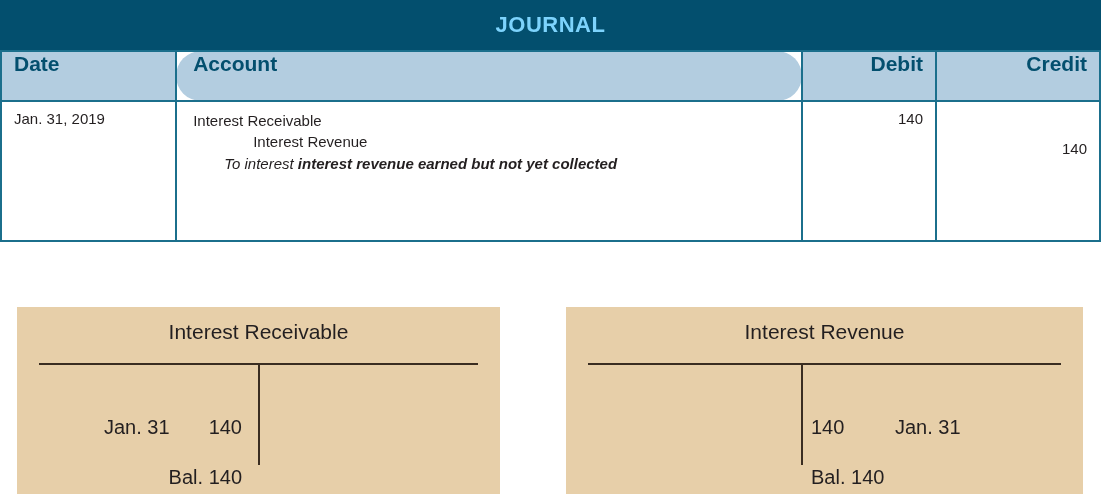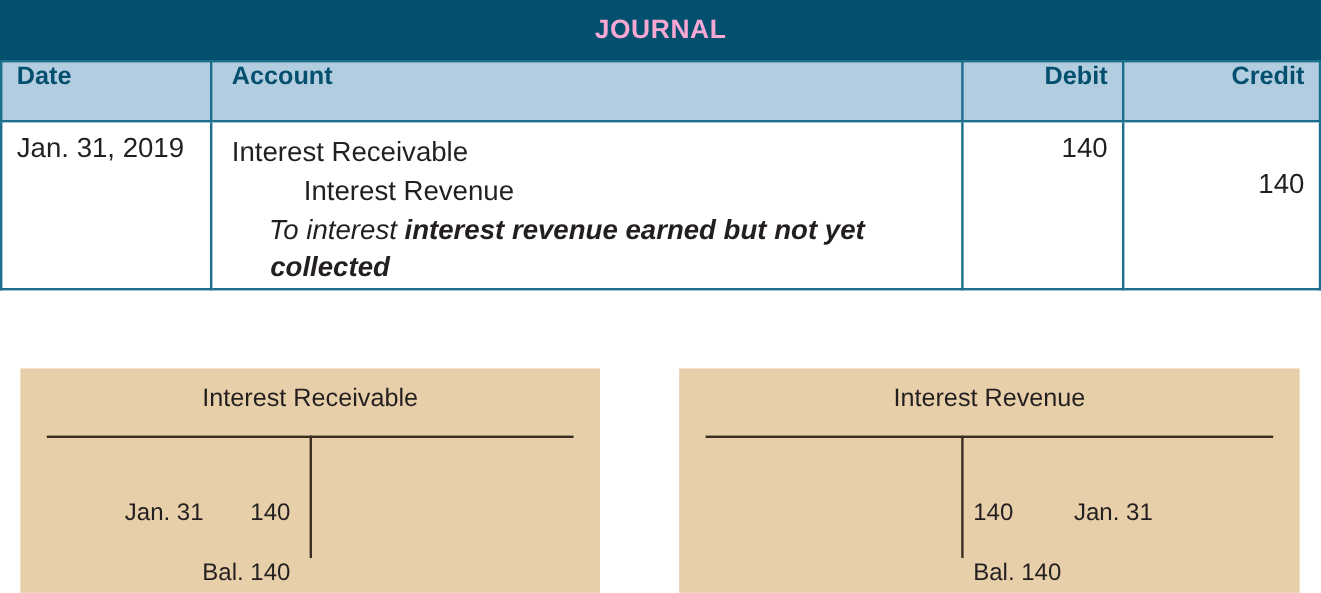--- a/index.html
+++ b/index.html
@@ -20,21 +20,21 @@
   .journal {
     position: absolute;
     left: 0;
     top: 0;
     width: 1101px;
     box-sizing: border-box;
   }
   .journal-title {
     height: 50px;
     background: #034f6e;
-    color: #f9a8d4;
+    color: #7dd3fc;
     font-size: 22px;
     font-weight: bold;
     letter-spacing: 0.5px;
     display: flex;
     align-items: center;
     justify-content: center;
     box-sizing: border-box;
   }
   .journal-table {
     border-collapse: collapse;
@@ -51,27 +51,27 @@
   }
   .journal-table thead th {
     background: #b3cde0;
     color: #034f6e;
     font-size: 21px;
     font-weight: bold;
     height: 50px;
     padding: 0 12px;
   }
   .th-date    { width: 172px; text-align: left; }
-  .th-account { width: 614px; text-align: left; padding-left: 16px !important; }
+  .th-account { width: 614px; text-align: left; padding-left: 16px !important; border-radius: 25px; }
   .th-debit   { width: 132px; text-align: right; }
   .th-credit  { width: 161px; text-align: right; }
 
   .journal-table tbody td {
     background: #ffffff;
-    font-size: 23px;
+    font-size: 15px;
     height: 140px;
     padding: 8px 12px 0 12px;
   }
   .cell-date {
     text-align: left;
     white-space: nowrap;
   }
   .cell-account {
     padding-left: 16px !important;
     line-height: 1.42;

